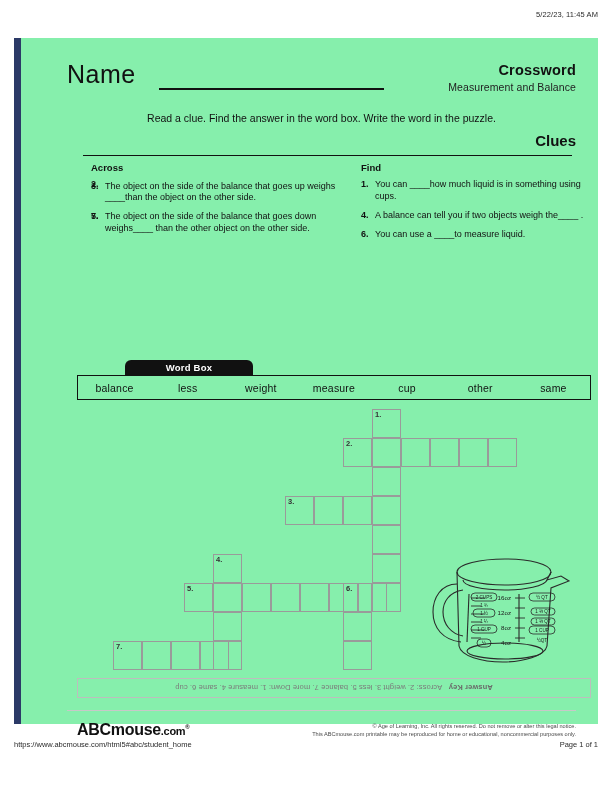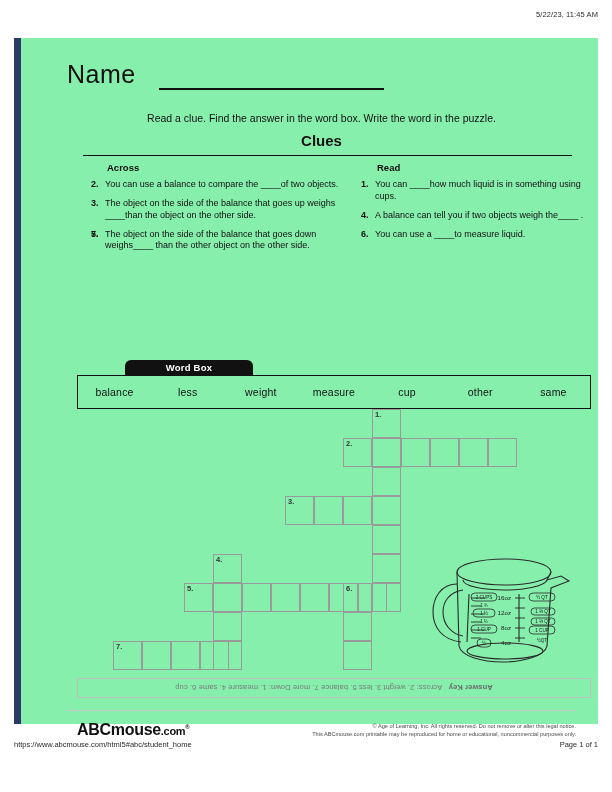--- a/index.html
+++ b/index.html
@@ -50,47 +50,47 @@
   .wk-title{font-size:14.5px;font-weight:bold;color:#111;letter-spacing:.2px;}
   .wk-sub{font-size:10.5px;color:#222;margin-top:3px;letter-spacing:.1px;}
   .directions{
     position:absolute;left:46px;right:22px;top:74px;
     text-align:center;font-size:10.5px;color:#111;
   }
 
   
   .clues-title{
     position:absolute;left:46px;right:22px;top:94px;
-    text-align:center;font-size:15px;font-weight:bold;color:#111;
+    text-align:right;font-size:15px;font-weight:bold;color:#111;
   }
   .clues-rule{
     position:absolute;left:62px;right:26px;top:117px;
     height:0;border-bottom:1.3px solid #111;
   }
   .clue-col{position:absolute;top:124px;}
   .clue-col.left{left:70px;width:250px;}
   .clue-col.right{left:340px;width:230px;}
-  .clue-head{font-size:9.5px;font-weight:bold;color:#111;margin-bottom:6px;margin-left:16px;}
+  .clue-head{font-size:9.5px;font-weight:bold;color:#111;margin-bottom:6px;}
   .clue{position:relative;padding-left:14px;margin-bottom:7.5px;
         font-size:9px;line-height:11.6px;color:#111;}
   .clue .num{position:absolute;left:0;top:0;font-weight:bold;font-size:9px;}
 
   
   .wb-tab{
     position:absolute;left:104px;top:322px;
     width:128px;height:15px;
     background:#111;
     border-radius:6px 6px 0 0;
     color:#fff;font-size:9.5px;font-weight:bold;
     display:flex;align-items:center;justify-content:center;
     letter-spacing:.2px;
   }
   .wb-box{
     position:absolute;left:56px;top:337px;
-    width:514px;height:34px;
+    width:514px;height:25px;
     border:1.6px solid #111;
     display:flex;align-items:center;
     box-sizing:border-box;
   }
   .wb-word{
     flex:1;text-align:center;font-size:10.5px;color:#111;letter-spacing:.2px;
   }
 
   
   .grid{position:absolute;left:0;top:0;width:584px;height:686px;pointer-events:none;}
@@ -140,48 +140,51 @@
 
 <div class="page">
 
   <div class="print-date">5/22/23, 11:45 AM</div>
 
   <div class="sheet">
 
     <div class="hdr">
       <div class="name-label">Name</div>
       <div class="name-rule"></div>
+      <div class="title-block">
+        <div class="wk-title">Crossword</div>
+        <div class="wk-sub">Measurement and Balance</div>
+      </div>
     </div>
 
     <div class="directions">Read a clue. Find the answer in the word box. Write the word in the puzzle.</div>
 
     <div class="clues-title">Clues</div>
     <div class="clues-rule"></div>
 
     <div class="clue-col left">
       <div class="clue-head">Across</div>
       <div class="clue">
         <span class="num">2.</span>
-        <span>You can use a balance to compare the ____of two objects.</span>
       </div>
       <div class="clue">
         <span class="num">3.</span>
         <span>The object on the side of the balance that goes up weighs ____than the object on the other side.</span>
       </div>
       <div class="clue">
         <span class="num">5.</span>
       </div>
       <div class="clue">
         <span class="num">7.</span>
         <span>The object on the side of the balance that goes down weighs____ than the other object on the other side.</span>
       </div>
     </div>
 
     <div class="clue-col right">
-      <div class="clue-head">Read</div>
+      <div class="clue-head">Find</div>
       <div class="clue">
         <span class="num">1.</span>
         <span>You can ____how much liquid is in something using cups.</span>
       </div>
       <div class="clue">
         <span class="num">4.</span>
         <span>A balance can tell you if two objects weigh the____ .</span>
       </div>
       <div class="clue">
         <span class="num">6.</span>

